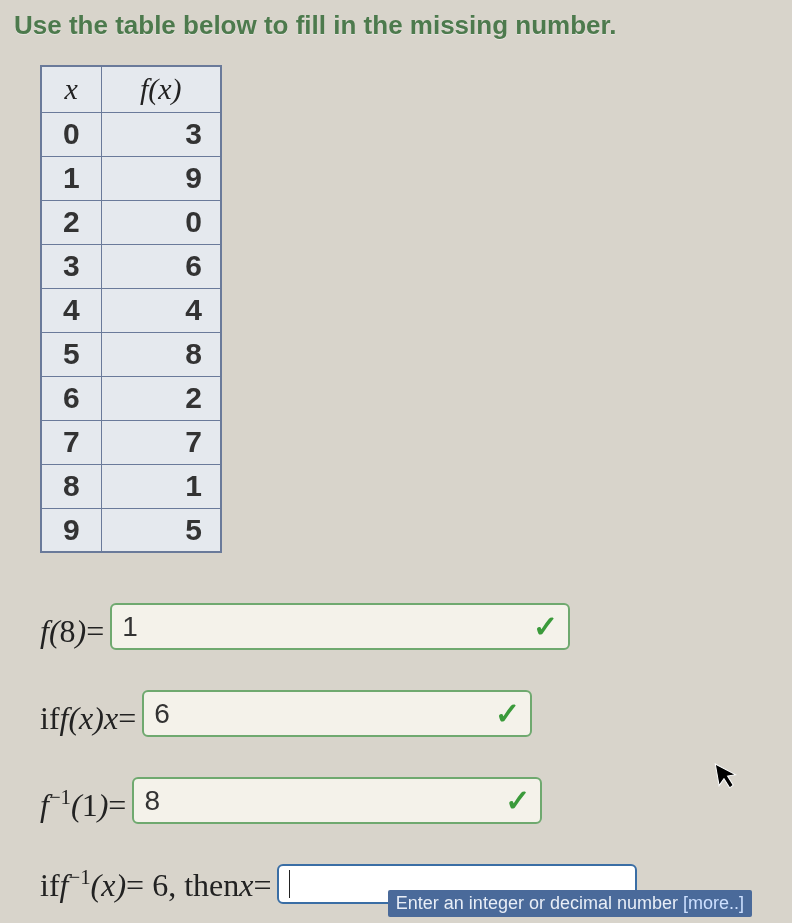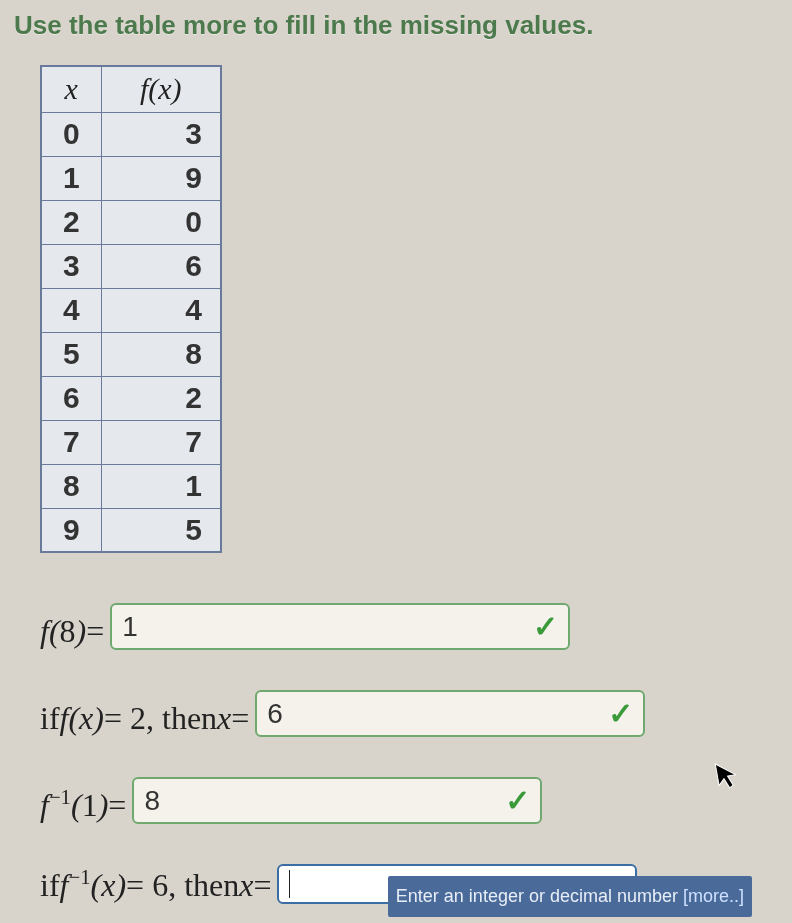--- a/index.html
+++ b/index.html
@@ -105,21 +105,21 @@
     vertical-align: middle;
   }
   .tooltip {
     position: absolute;
     right: 40px;
     bottom: 6px;
     background: #4a6a9a;
     color: #e8eef7;
     font-family: 'Trebuchet MS', Verdana, sans-serif;
     font-size: 18px;
-    padding: 10px 8px;
+    padding: 3px 8px;
     border-radius: 2px;
     white-space: nowrap;
   }
   .tooltip .more {
     color: #cde0ff;
   }
   .cursor-arrow {
     position: absolute;
     right: 52px;
     top: 760px;
@@ -129,21 +129,21 @@
   }
   .sup {
     font-size: 0.65em;
     vertical-align: super;
     font-style: normal;
   }
 </style>
 </head>
 <body>
 
-<div class="instruction">Use the table more to fill in the missing values.</div>
+<div class="instruction">Use the table below to fill in the missing number.</div>
 
 <div class="content">
 
   <table class="func">
     <thead>
       <tr>
         <th class="xcol"><span class="math">x</span></th>
         <th class="fxcol">
           <span class="math"><span>f</span>(<span>x</span>)</span>
         </th>
@@ -204,21 +204,20 @@
         <span class="val">1</span>
         <span class="check">✓</span>
       </span>
     </div>
 
     <div class="qrow">
       <span>if </span>
       <span class="math">
         <span>f</span>(<span>x</span>)
       </span>
-      <span> = 2, then </span>
       <span class="math">x</span>
       <span> = </span>
       <span class="answer-box" style="width:390px;">
         <span class="val">6</span>
         <span class="check">✓</span>
       </span>
     </div>
 
     <div class="qrow">
       <span class="math">

